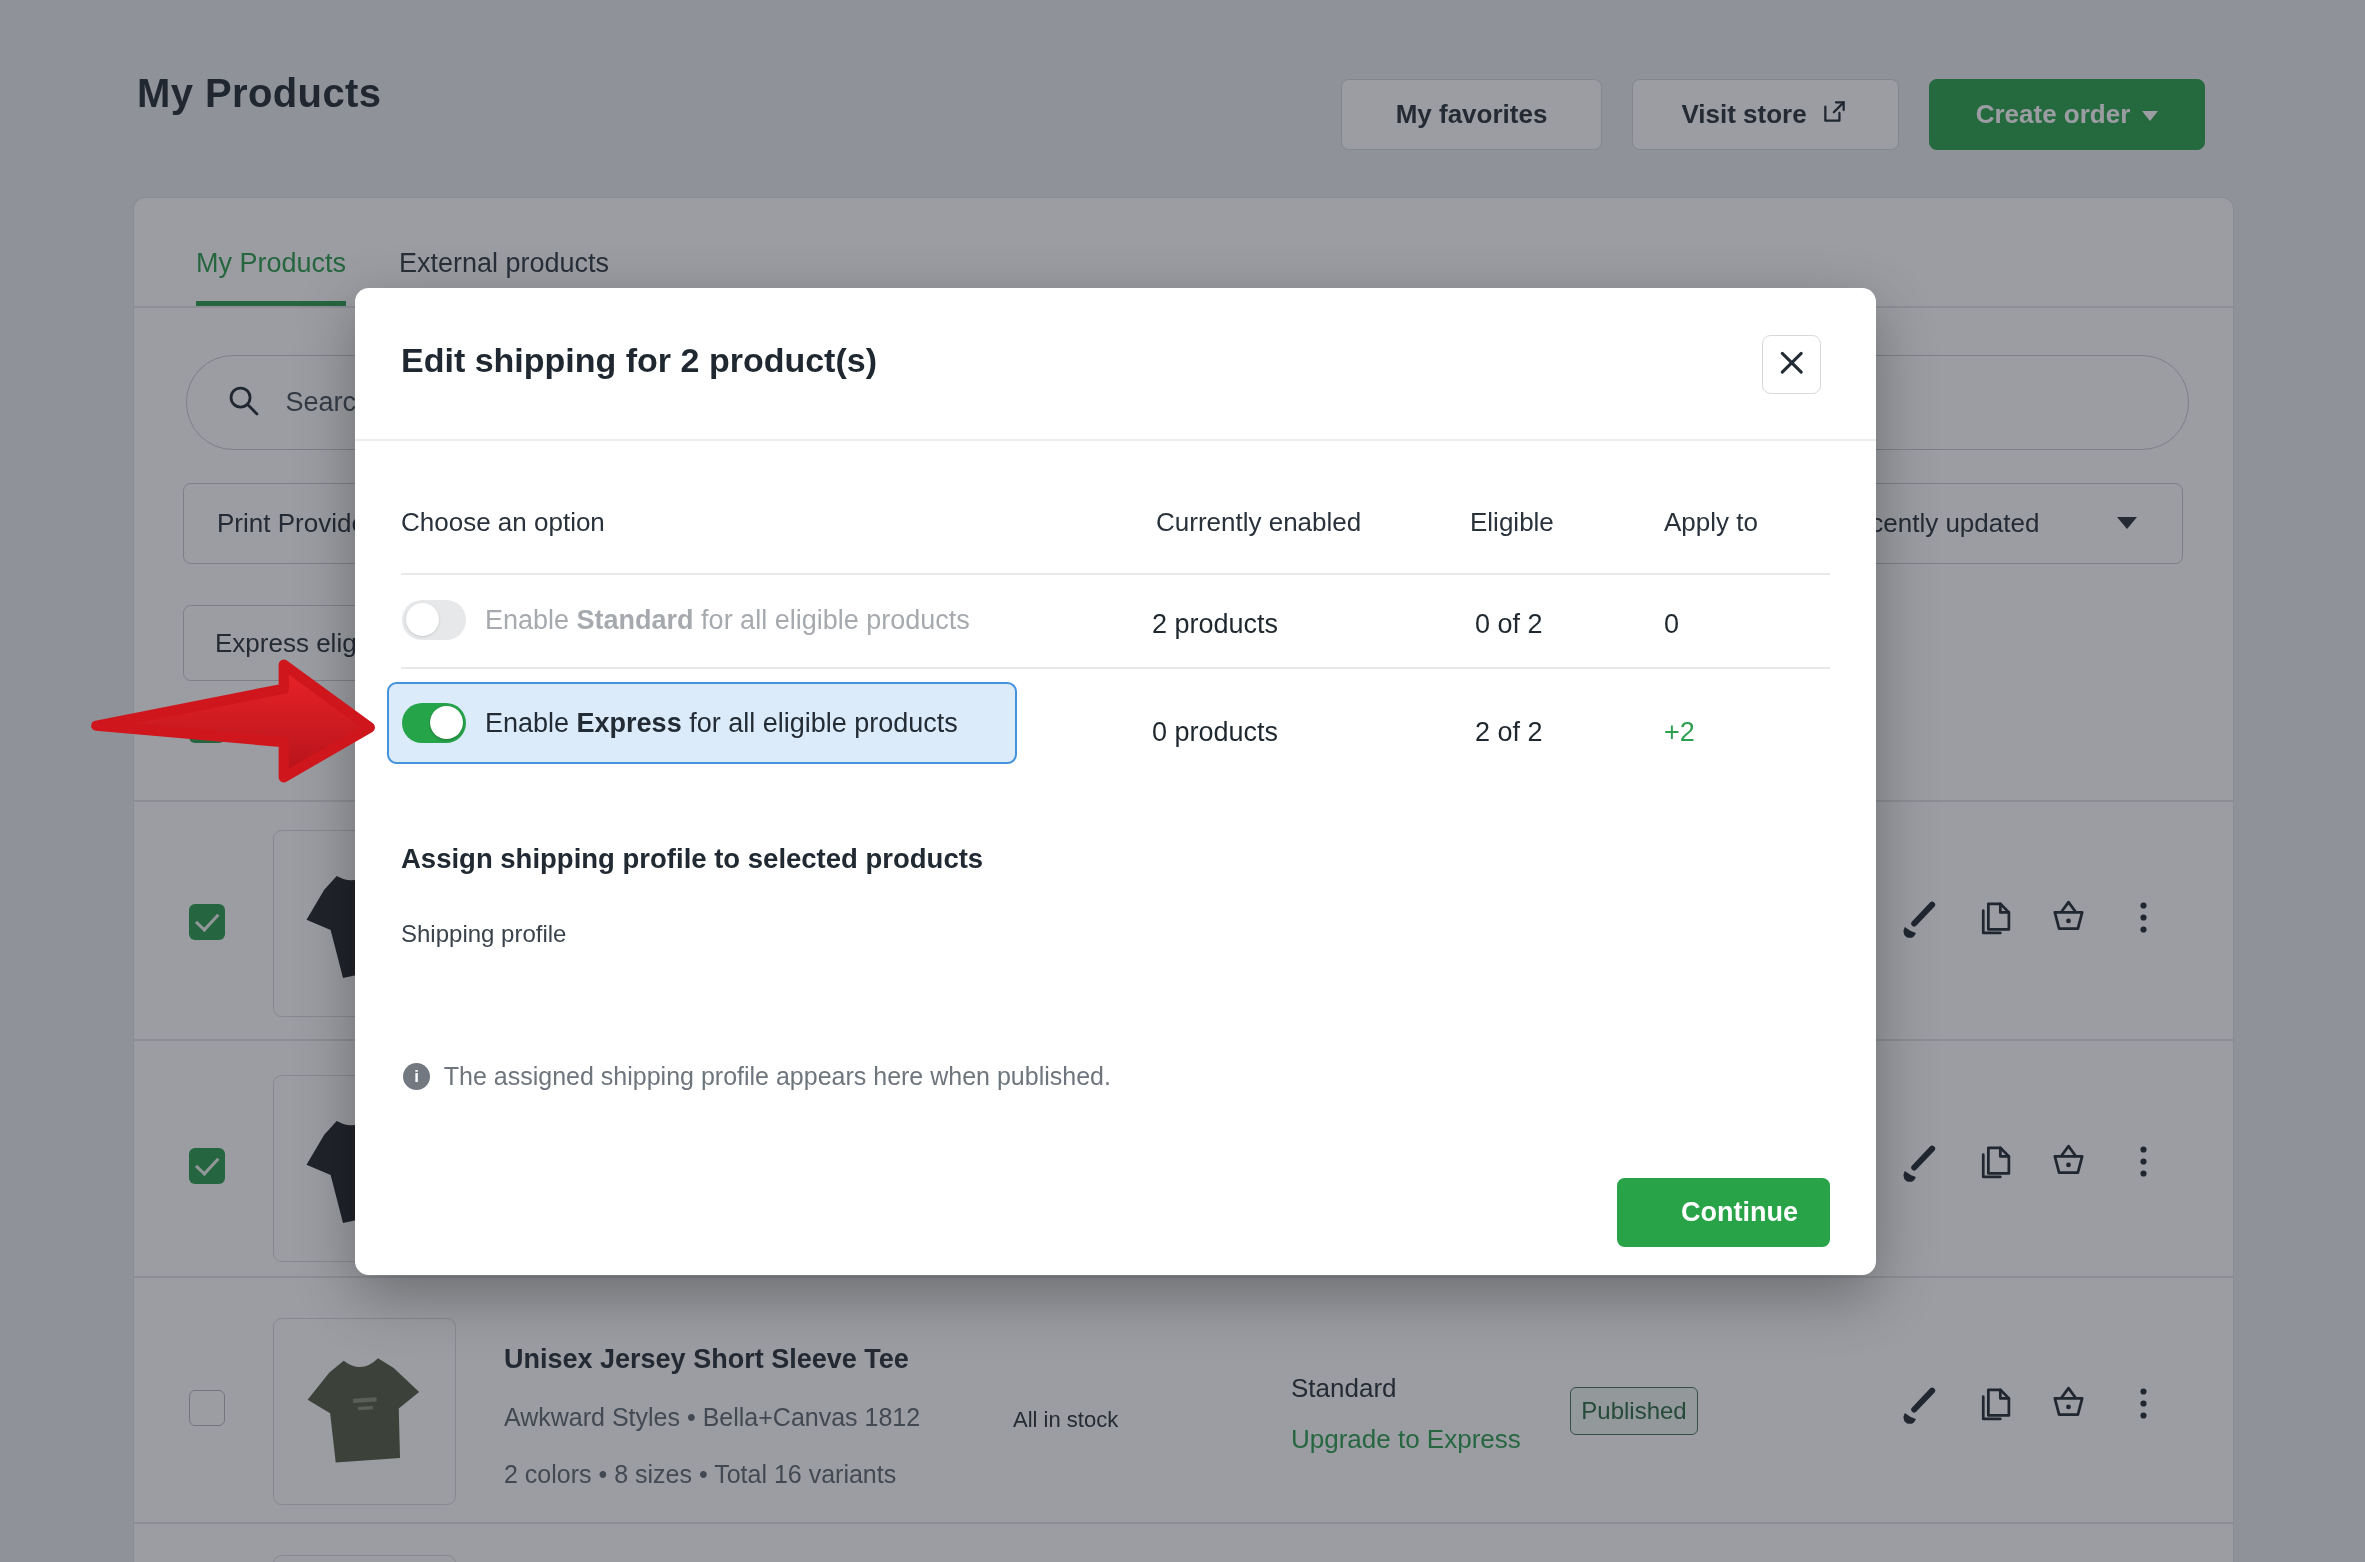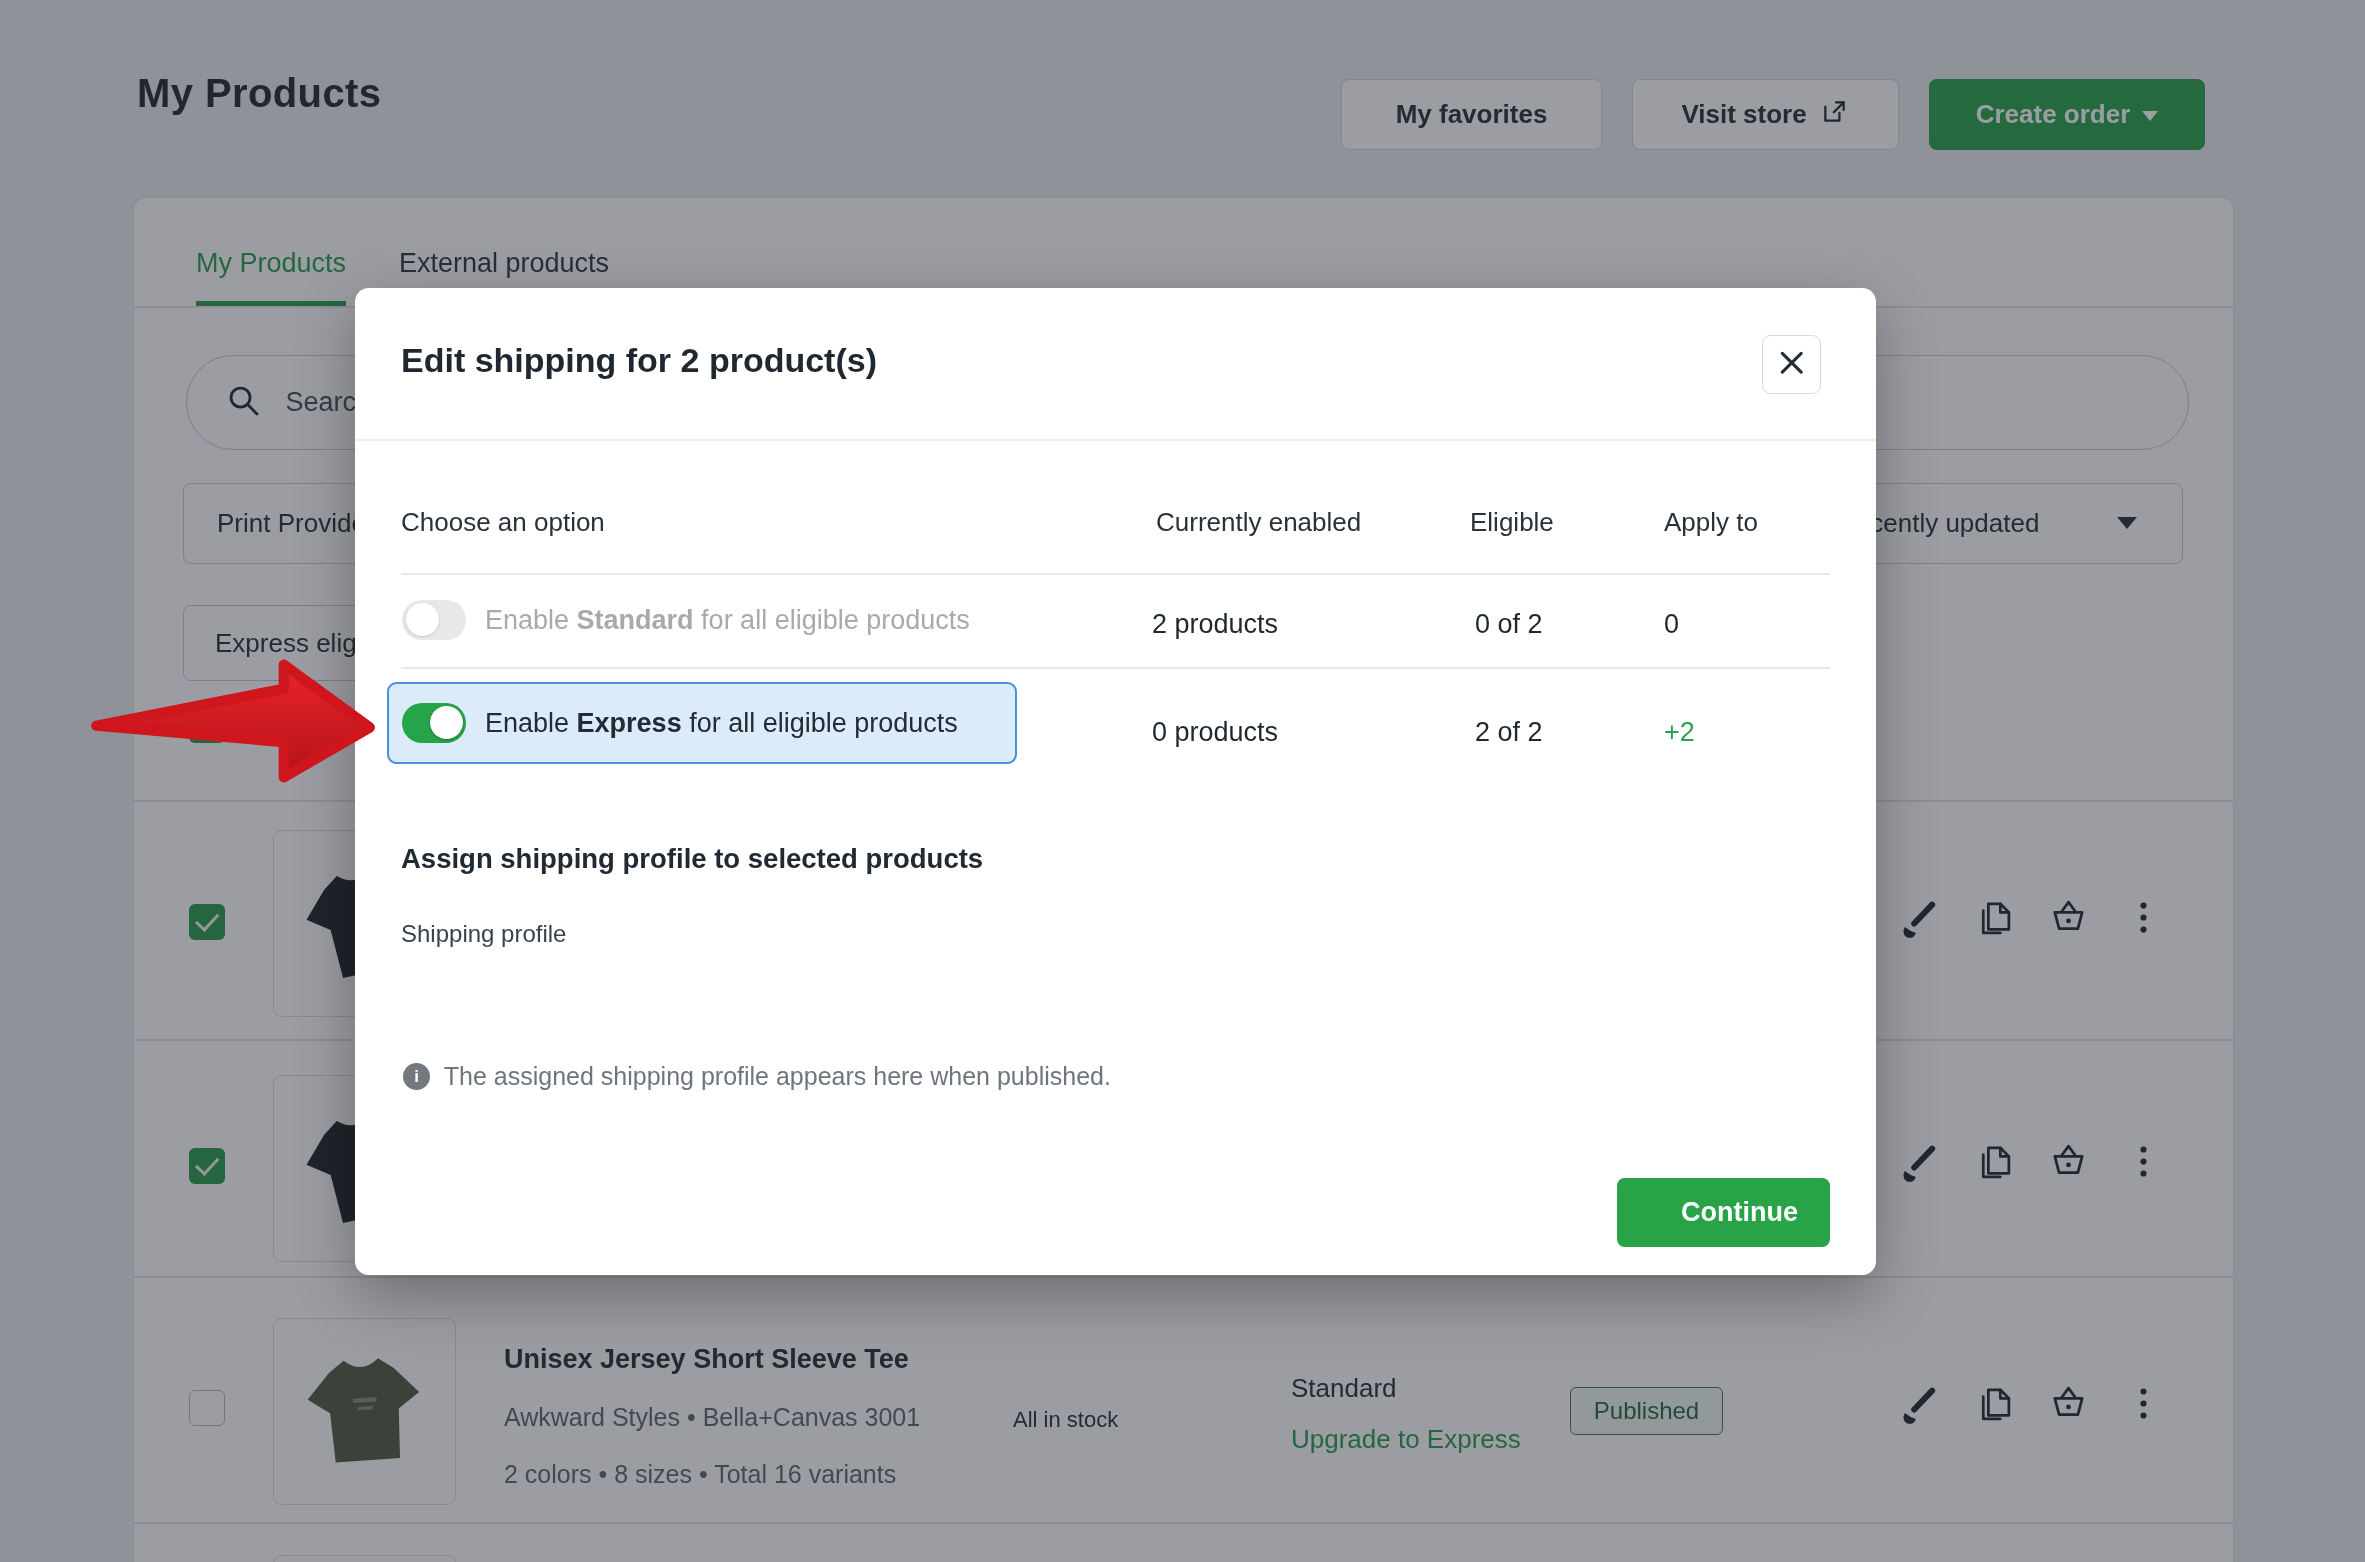--- a/index.html
+++ b/index.html
@@ -51,21 +51,21 @@
 
   .row-icons { position:absolute; left:1764px; width:293px; height:45px; display:flex; gap:34px; align-items:center; }
   .row-icons svg { width:41px; height:41px; }
 
   .p-title { position:absolute; left:370px; top:1146px; font-size:27px; font-weight:700; color:#29323b; }
   .p-sub1 { position:absolute; left:370px; top:1205px; font-size:25px; color:#626a72; }
   .p-sub2 { position:absolute; left:370px; top:1262px; font-size:25px; color:#626a72; }
   .p-stock { position:absolute; left:879px; top:1209px; font-size:22px; color:#2b343c; }
   .p-ship { position:absolute; left:1157px; top:1175px; font-size:26px; color:#2b343c; }
   .p-upgrade { position:absolute; left:1157px; top:1226px; font-size:26px; color:#2f9e50; }
-  .p-badge { position:absolute; left:1436px; top:1189px; width:153px; height:48px; border:1.7px solid #49785c; border-radius:6px;
+  .p-badge { position:absolute; left:1436px; top:1189px; width:128px; height:48px; border:1.7px solid #49785c; border-radius:6px;
              background:rgba(46,125,80,.07); color:#2e6b44; font-size:24px; display:flex; align-items:center; justify-content:center; }
 
   
   .dim { position:absolute; inset:0; background:rgba(28,33,43,0.44); z-index:5; }
 
   
   .modal { position:absolute; left:355px; top:288px; width:1521px; height:987px; background:#fff; border-radius:13.8px;
            box-shadow:0 20.7px 60px rgba(0,0,0,.30); z-index:10; }
   .m-title { position:absolute; left:46px; top:53px; font-size:34px; font-weight:700; color:#1f2830; }
   .m-close { position:absolute; left:1407px; top:47px; width:59px; height:59px; border:1.7px solid #d6d8da; border-radius:8.6px;
@@ -229,21 +229,21 @@
 
       <div class="cbx cbx-off" style="top:1192px;"></div>
       <div class="thumb" style="top:1120px;">
         <svg viewBox="0 0 120 110" style="transform:rotate(-4deg);">
             <path d="M30,16 L44,6 Q60,20 76,6 L90,16 L112,40 L92,54 L90,100 L30,100 L28,54 L8,40 Z" fill="#565c47"></path>
             <rect x="50" y="42" width="22" height="4" fill="#8d937a"></rect>
             <rect x="54" y="50" width="14" height="3" fill="#8d937a"></rect>
           </svg>
       </div>
       <div class="p-title">Unisex Jersey Short Sleeve Tee</div>
-      <div class="p-sub1">Awkward Styles • Bella+Canvas 3001</div>
+      <div class="p-sub1">Awkward Styles • Bella+Canvas 1812</div>
       <div class="p-sub2">2 colors • 8 sizes • Total 16 variants</div>
       <div class="p-stock">All in stock</div>
       <div class="p-ship">Standard</div>
       <div class="p-upgrade">Upgrade to Express</div>
       <div class="p-badge">Published</div>
       <div class="row-icons" style="top:1184px;">
         <span><svg viewBox="0 0 48 48">
               <line x1="19" y1="31" x2="40" y2="9" stroke="#242d36" stroke-width="7" stroke-linecap="round"></line>
               <path d="M8,35 q-4,8 2,12 q8,3 11,-5 q-7,-2 -13,-7 z" fill="#242d36"></path>
             </svg></span>

